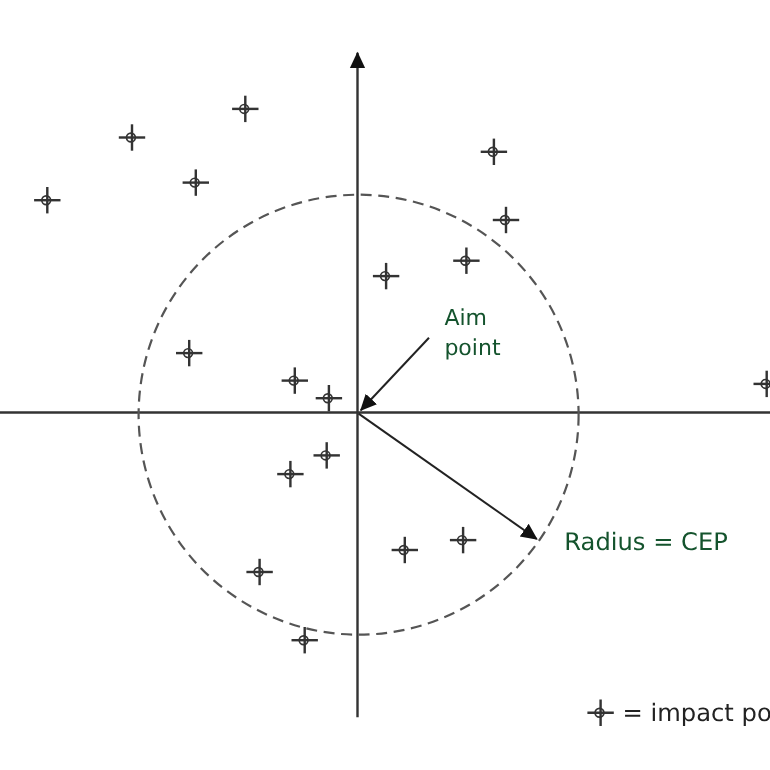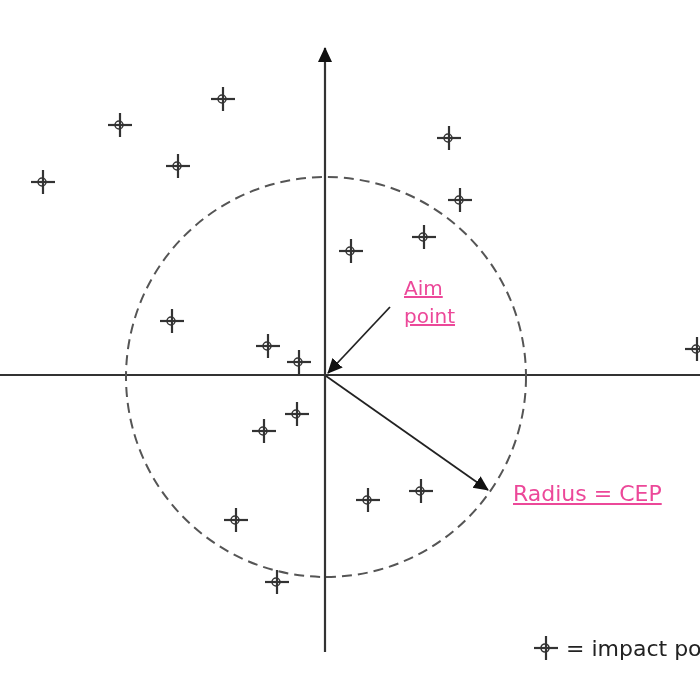--- a/index.html
+++ b/index.html
@@ -1,18 +1,18 @@
 <!DOCTYPE html>
 <html><head>
   <meta charset="utf-8">
   <style>
     html, body { margin: 0; padding: 0; background: #ffffff; }
     body { width: 700px; height: 700px; overflow: hidden; position: relative; font-family: "DejaVu Sans", sans-serif; }
     #diagram { position: absolute; left: 0; top: 0; width: 700px; height: 700px; }
-    .lbl { position: absolute; color: #ec4899; font-family: "DejaVu Sans", sans-serif; white-space: nowrap; text-decoration: underline; }
+    .lbl { position: absolute; color: #14532d; font-family: "DejaVu Sans", sans-serif; white-space: nowrap; }
     #aim-label { left: 404px; top: 274px; font-size: 20px; line-height: 28px; }
     #radius-label { left: 513px; top: 480px; font-size: 22px; line-height: 28px; }
     #legend { position: absolute; left: 532px; top: 633px; height: 30px; display: flex; align-items: center; }
     #legend-text { font-size: 22px; color: #222; margin-left: 6px; white-space: nowrap; }
   </style>
 </head>
 <body>
 
 <svg id="diagram" width="700" height="700" viewBox="0 0 700 700" xmlns="http://www.w3.org/2000/svg">
   <defs>

